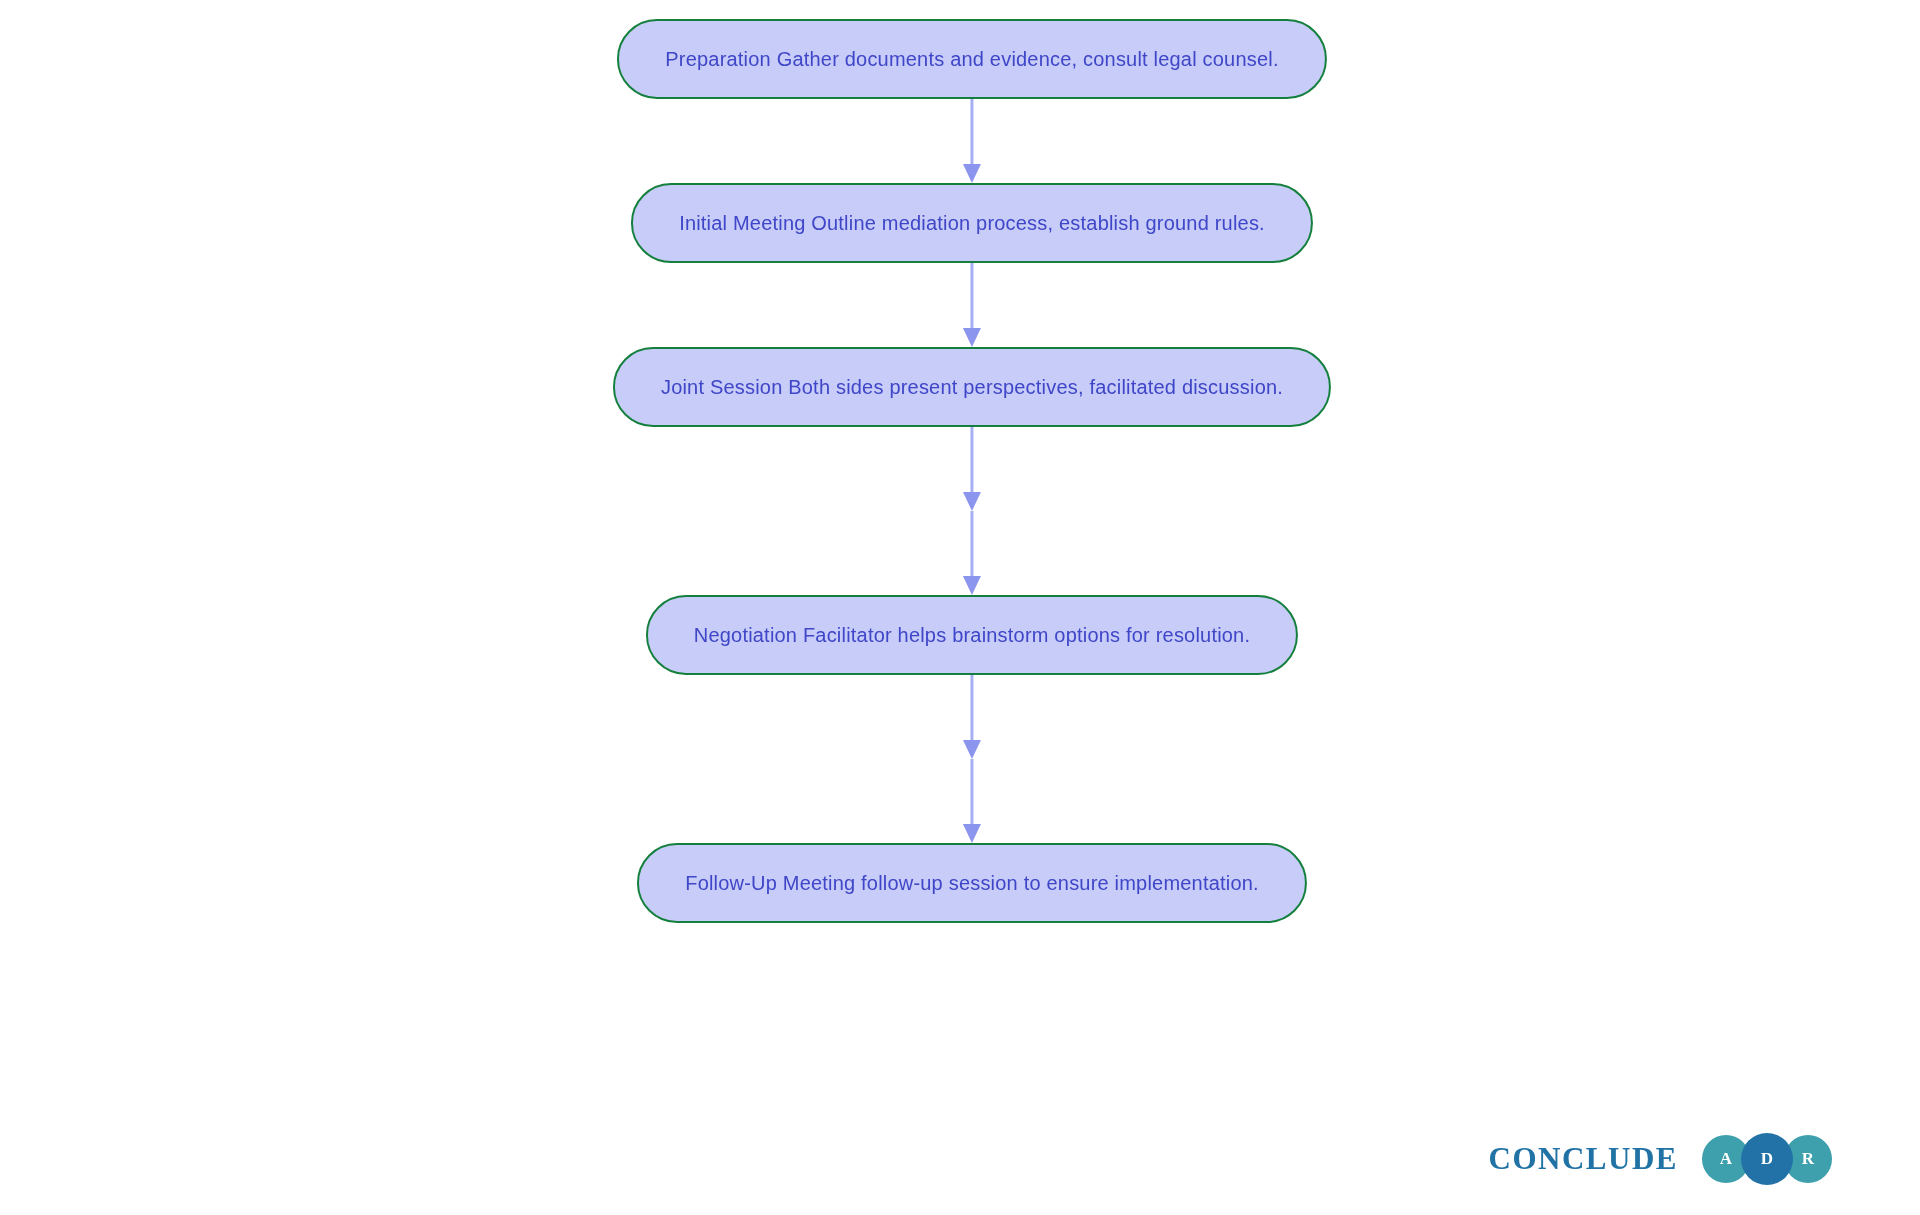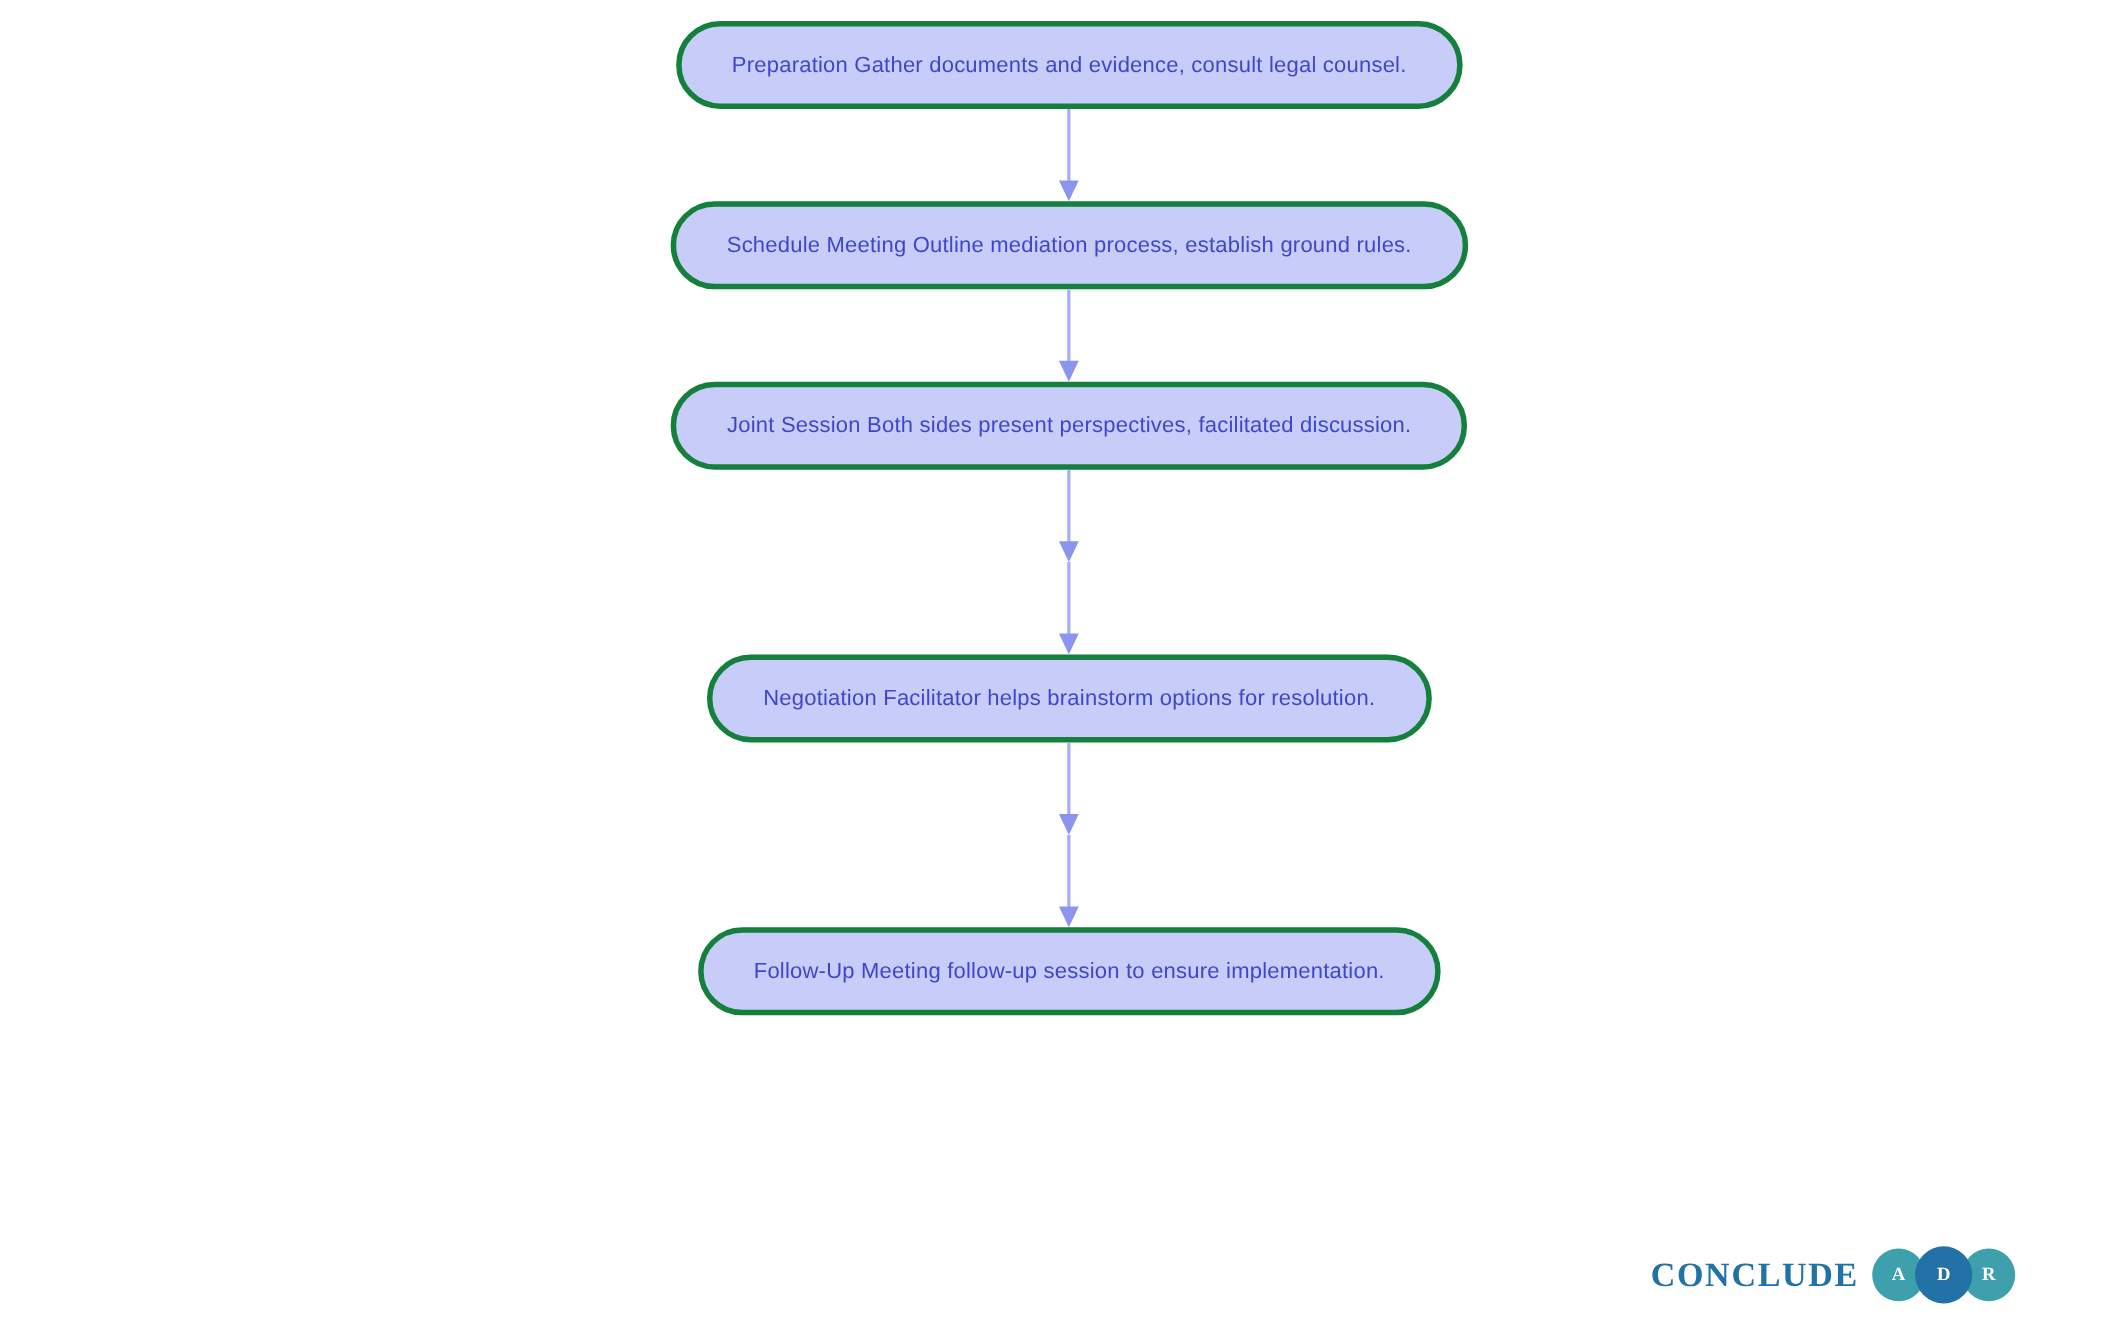--- a/index.html
+++ b/index.html
@@ -23,38 +23,38 @@
     align-items: center;
   }
   .flow-node {
     height: 80px;
     display: flex;
     align-items: center;
     justify-content: center;
     white-space: nowrap;
     padding: 0 46px;
     background: #c7ccf8;
-    border: 5px solid #15803d;
+    border: 2px solid #15803d;
     border-radius: 40px;
     color: #3f46c8;
     font-size: 20px;
     letter-spacing: 0.2px;
   }
   .flow-arrow {
     width: 26px;
     height: 84px;
     display: block;
   }
   .logo {
     position: absolute;
     right: 88px;
     bottom: 30px;
     display: flex;
     align-items: center;
-    gap: 12px;
+    gap: 24px;
   }
   .logo-wordmark {
     font-family: "Liberation Serif", serif;
     font-weight: bold;
     font-size: 31px;
     letter-spacing: 1.5px;
     color: #2273a5;
   }
   .logo-badges {
     display: flex;
@@ -82,21 +82,21 @@
 
   <div class="flow-column">
 
     <div class="flow-node">Preparation Gather documents and evidence, consult legal counsel.</div>
 
     <svg class="flow-arrow" viewBox="0 0 26 84">
       <line x1="13" y1="0" x2="13" y2="67" stroke="#a7aff4" stroke-width="3"></line>
       <polygon points="4,65 22,65 13,84" fill="#8c95ee"></polygon>
     </svg>
 
-    <div class="flow-node">Schedule Meeting Outline mediation process, establish ground rules.</div>
+    <div class="flow-node">Initial Meeting Outline mediation process, establish ground rules.</div>
 
     <svg class="flow-arrow" viewBox="0 0 26 84">
       <line x1="13" y1="0" x2="13" y2="67" stroke="#a7aff4" stroke-width="3"></line>
       <polygon points="4,65 22,65 13,84" fill="#8c95ee"></polygon>
     </svg>
 
     <div class="flow-node">Joint Session Both sides present perspectives, facilitated discussion.</div>
 
     <svg class="flow-arrow" viewBox="0 0 26 84">
       <line x1="13" y1="0" x2="13" y2="67" stroke="#a7aff4" stroke-width="3"></line>

